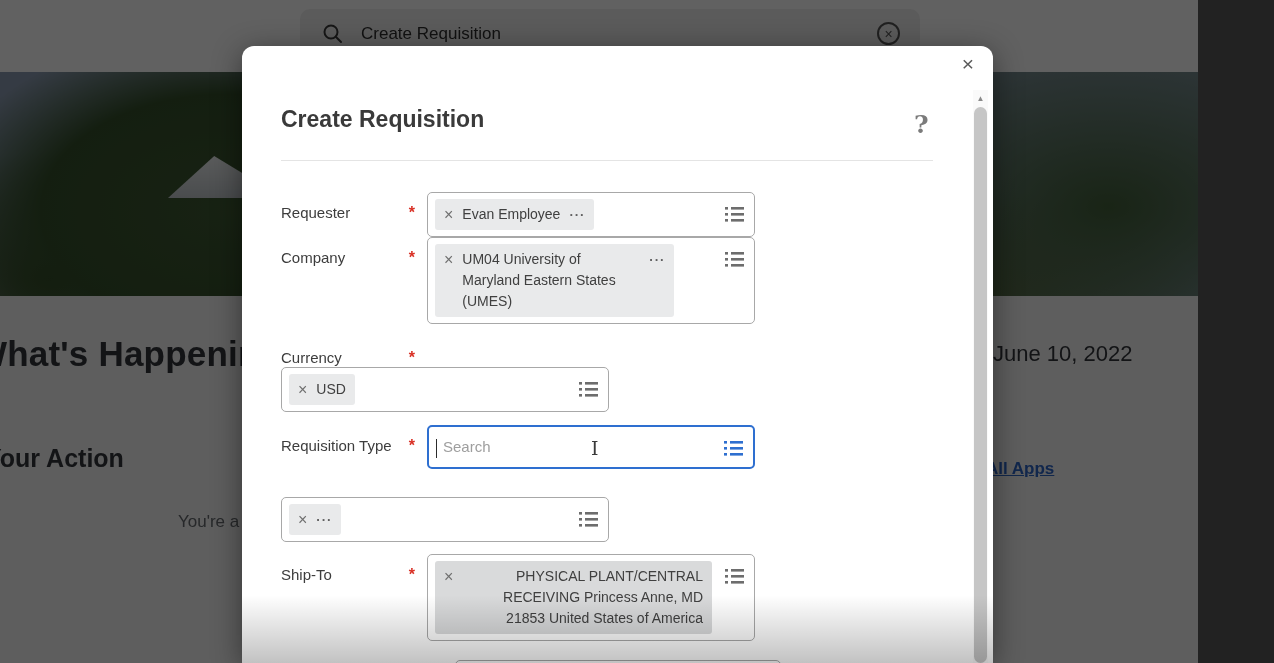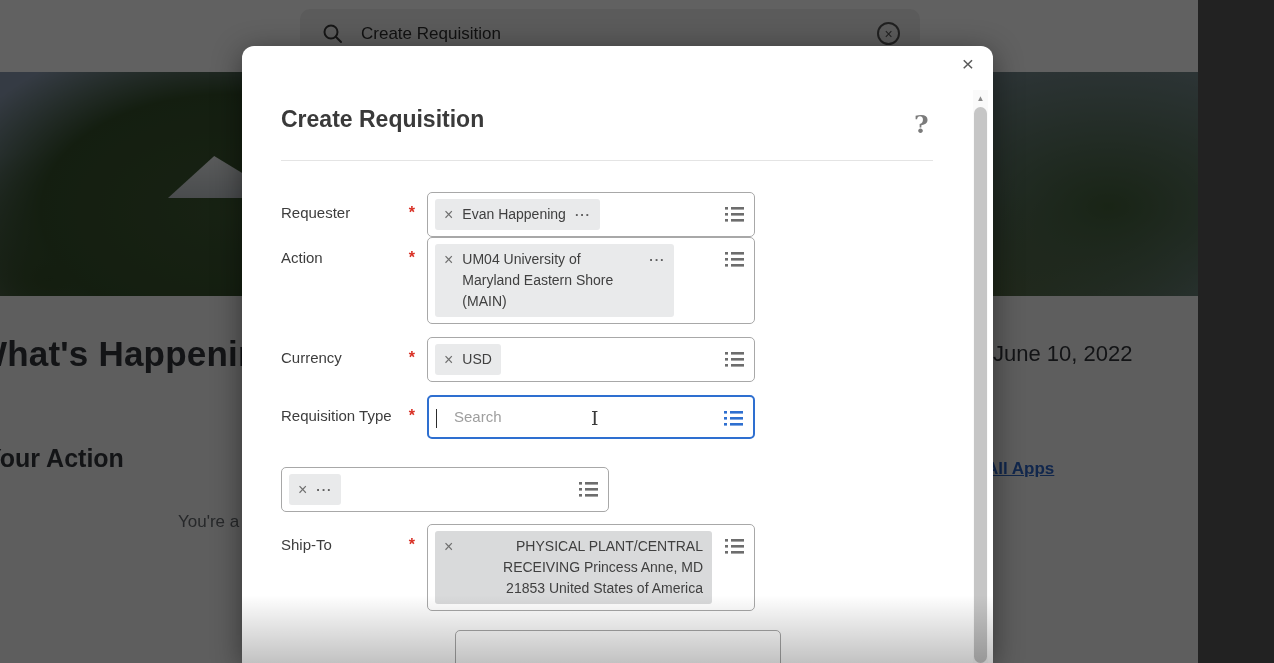--- a/index.html
+++ b/index.html
@@ -64,21 +64,21 @@
   .pill { display:inline-flex; align-items:flex-start; background:#e9eaeb; border-radius:3px;
           padding:5px 9px; gap:9px; }
   .pill.selected { background:#d9dadb; }
   .pill-x { color:#6f6f6f; font-size:16px; line-height:21px; }
   .pill-text { font-size:14px; line-height:21px; color:#404040; }
   .pill-more { color:#5f5f5f; font-size:13px; line-height:21px; letter-spacing:1px; font-weight:bold; }
   .w-company { max-width:178px; }
   .w-deliver { max-width:198px; }
   .w-shipto  { max-width:252px; }
   .search-input { border:none; outline:none; width:150px; font-size:15px; color:#b91c1c;
-                  background:transparent; padding:5px 0 0 18px; font-family:inherit; }
+                  background:transparent; padding:5px 0 0 7px; font-family:inherit; }
   .search-input::placeholder { color:#9e9e9e; }
   .caret { position:absolute; left:7px; top:12px; width:1px; height:19px; background:#2c2c2c; }
   .ibeam { position:absolute; left:162px; top:10px; font-family:"DejaVu Serif",serif;
            font-size:19px; color:#3a3a3a; }
   .grant-box { margin-left:28px; width:326px; }
 
   .sb-track { position:absolute; right:5px; top:44px; bottom:0; width:15px; background:#fafafa;
               display:flex; flex-direction:column; align-items:center; }
   .sb-arrow { font-size:8px; color:#8a8a8a; padding-top:4px; height:16px; }
   .sb-thumb { position:absolute; top:17px; bottom:0; width:13px; border-radius:7px; background:#c6c6c6; }
@@ -131,65 +131,65 @@
     <div class="form">
 
       <div class="row" style="margin-bottom:0;">
         <div class="label-col">
           <span class="f-label">Requester</span>
           <span class="req">*</span>
         </div>
         <div class="box">
           <span class="pill">
             <span class="pill-x">×</span>
-            <span class="pill-text">Evan Happening</span>
+            <span class="pill-text">Evan Employee</span>
             <span class="pill-more">···</span>
           </span>
           <span class="prompt-icon">
             <svg width="19" height="17" viewBox="0 0 19 17">
                 <g fill="currentColor">
                   <rect x="0" y="1" width="3" height="2.6"></rect>
                   <rect x="6" y="1" width="13" height="2.6"></rect>
                   <rect x="0" y="7" width="3" height="2.6"></rect>
                   <rect x="6" y="7" width="13" height="2.6"></rect>
                   <rect x="0" y="13" width="3" height="2.6"></rect>
                   <rect x="6" y="13" width="13" height="2.6"></rect>
                 </g>
               </svg>
           </span>
         </div>
       </div>
 
       <div class="row" style="margin-bottom:13px;">
         <div class="label-col">
-          <span class="f-label">Action</span>
+          <span class="f-label">Company</span>
           <span class="req">*</span>
         </div>
         <div class="box">
           <span class="pill">
             <span class="pill-x">×</span>
-            <span class="pill-text w-company">UM04 University of Maryland Eastern Shore (MAIN)</span>
+            <span class="pill-text w-company">UM04 University of Maryland Eastern States (UMES)</span>
             <span class="pill-more">···</span>
           </span>
           <span class="prompt-icon">
             <svg width="19" height="17" viewBox="0 0 19 17">
                 <g fill="currentColor">
                   <rect x="0" y="1" width="3" height="2.6"></rect>
                   <rect x="6" y="1" width="13" height="2.6"></rect>
                   <rect x="0" y="7" width="3" height="2.6"></rect>
                   <rect x="6" y="7" width="13" height="2.6"></rect>
                   <rect x="0" y="13" width="3" height="2.6"></rect>
                   <rect x="6" y="13" width="13" height="2.6"></rect>
                 </g>
               </svg>
           </span>
         </div>
       </div>
 
-      <div class="row" style="margin-bottom:13px;">
+      <div class="row" style="margin-bottom:13px;flex-direction:column;">
         <div class="label-col">
           <span class="f-label">Currency</span>
           <span class="req">*</span>
         </div>
         <div class="box">
           <span class="pill">
             <span class="pill-x">×</span>
             <span class="pill-text">USD</span>
           </span>
           <span class="prompt-icon">

